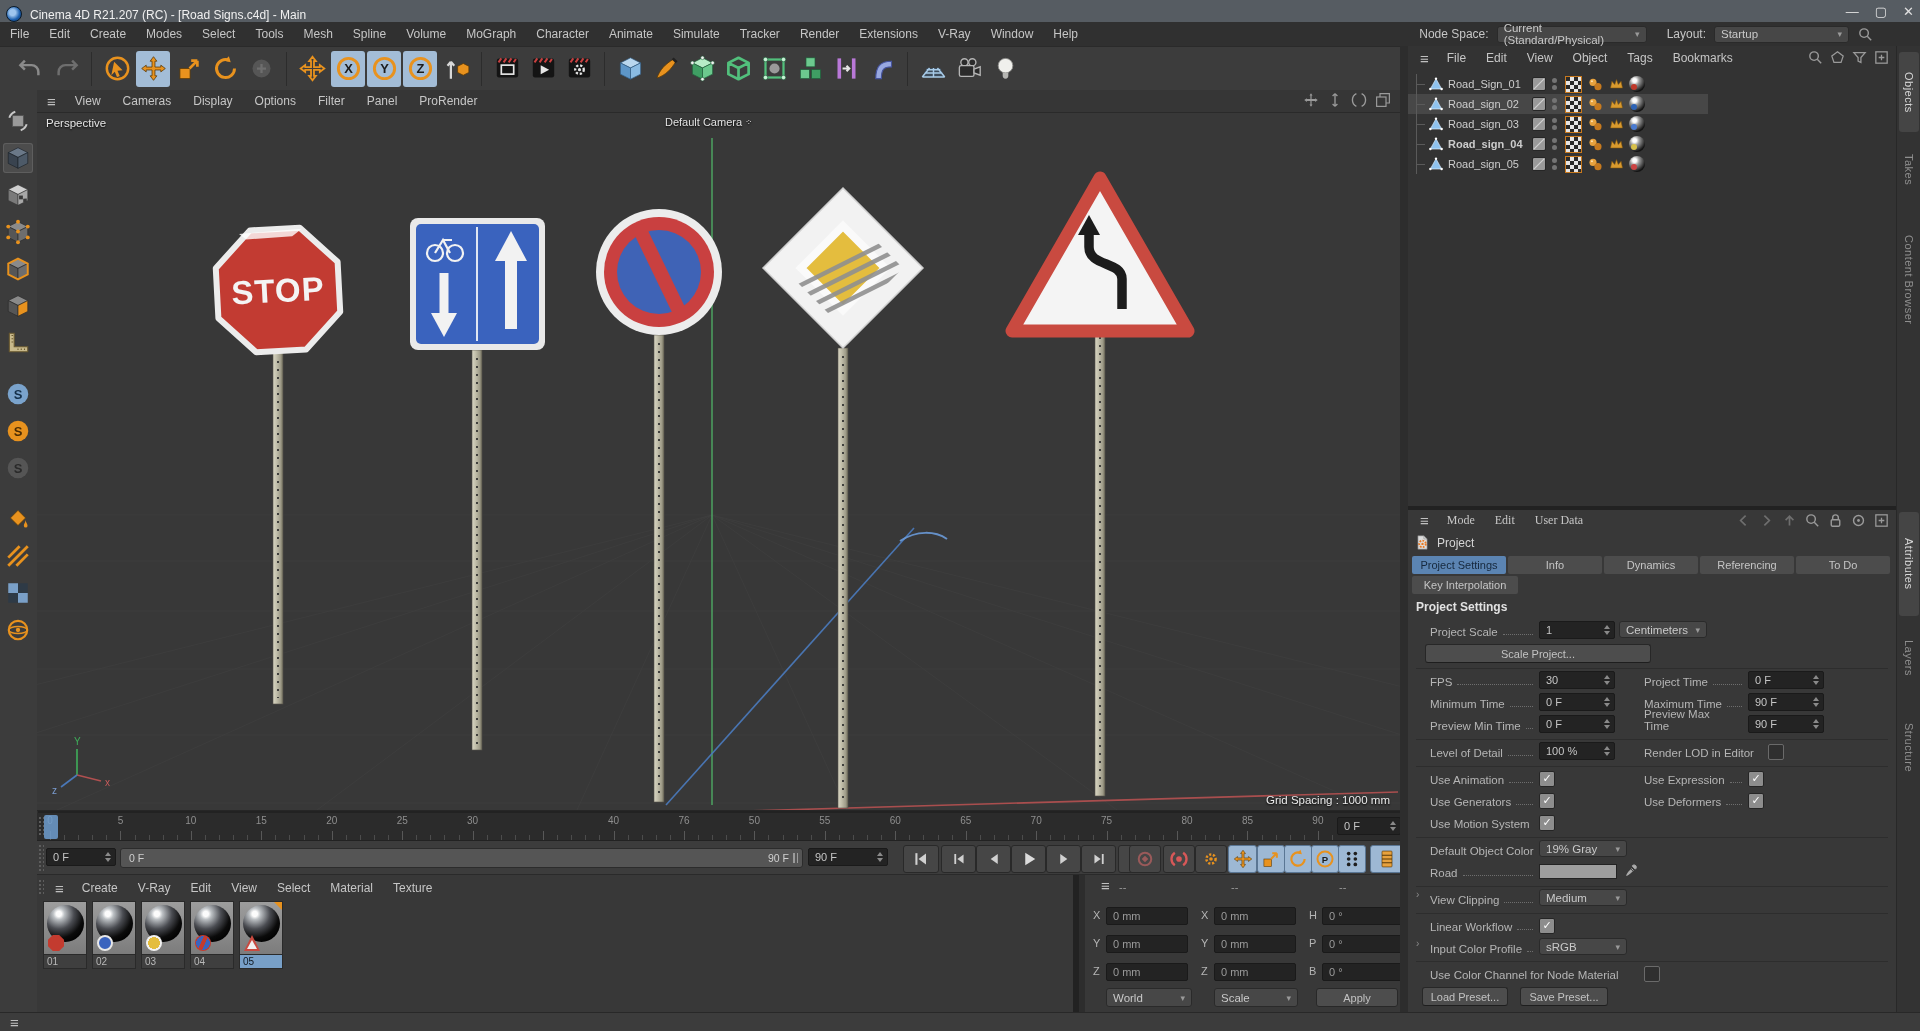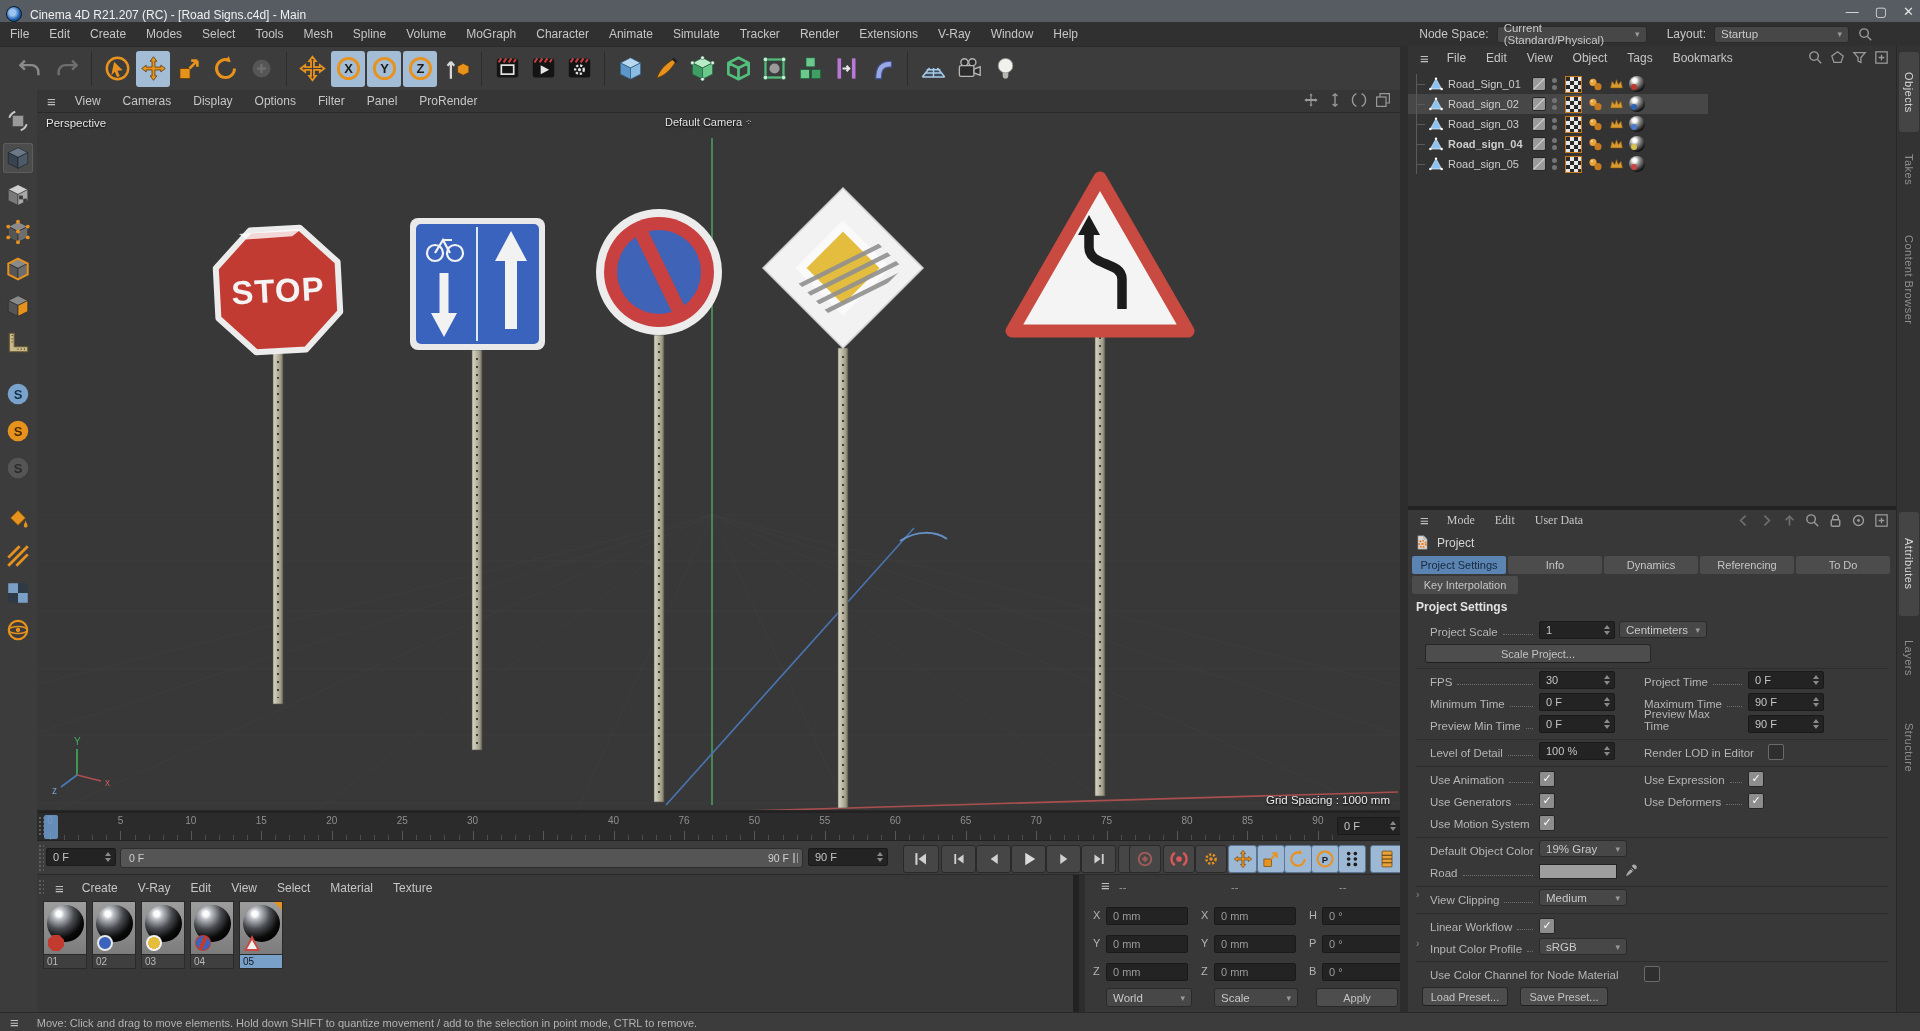--- a/index.html
+++ b/index.html
@@ -905,21 +905,20 @@
     <span>Scale</span>
       <span class="car">▾</span>
   </div>
   <div class="cbtn" style="left:231px;top:113px;width:82px;">
     <span>Apply</span>
   </div>
 </div>
 
 <div class="abs" id="statusbar">
   <span class="burger">≡</span>
-  <span style="margin-left:10px;">Move: Click and drag to move elements. Hold down SHIFT to quantize movement / add to the selection in point mode, CTRL to remove.</span>
 </div>
 
 <div class="abs" id="rsplit"></div>
 
 <div class="abs" id="ompanel">
   <div id="ommenu">
     <span class="burger">≡</span>
     <div id="ommenuitems" style="display:flex;">
         <span class="menu-item">File</span>
         <span class="menu-item">Edit</span>

